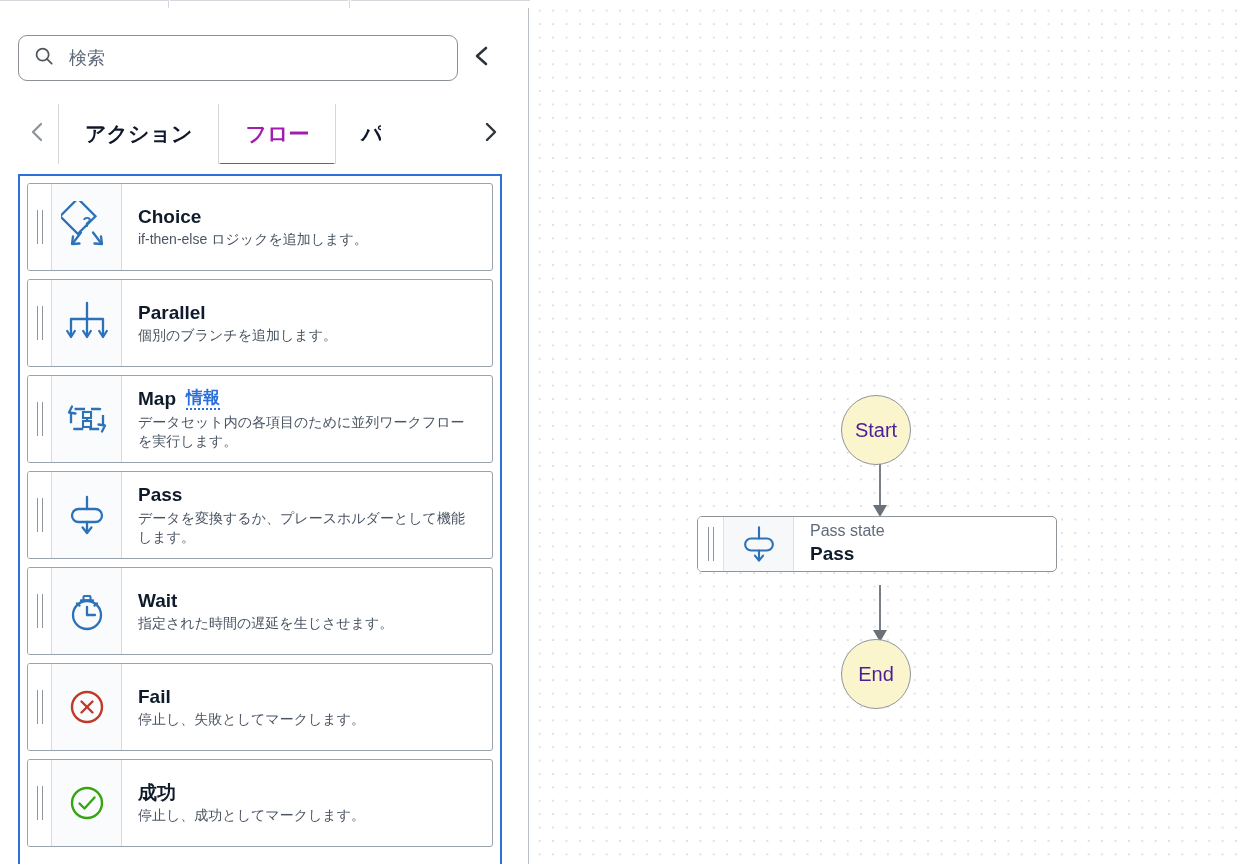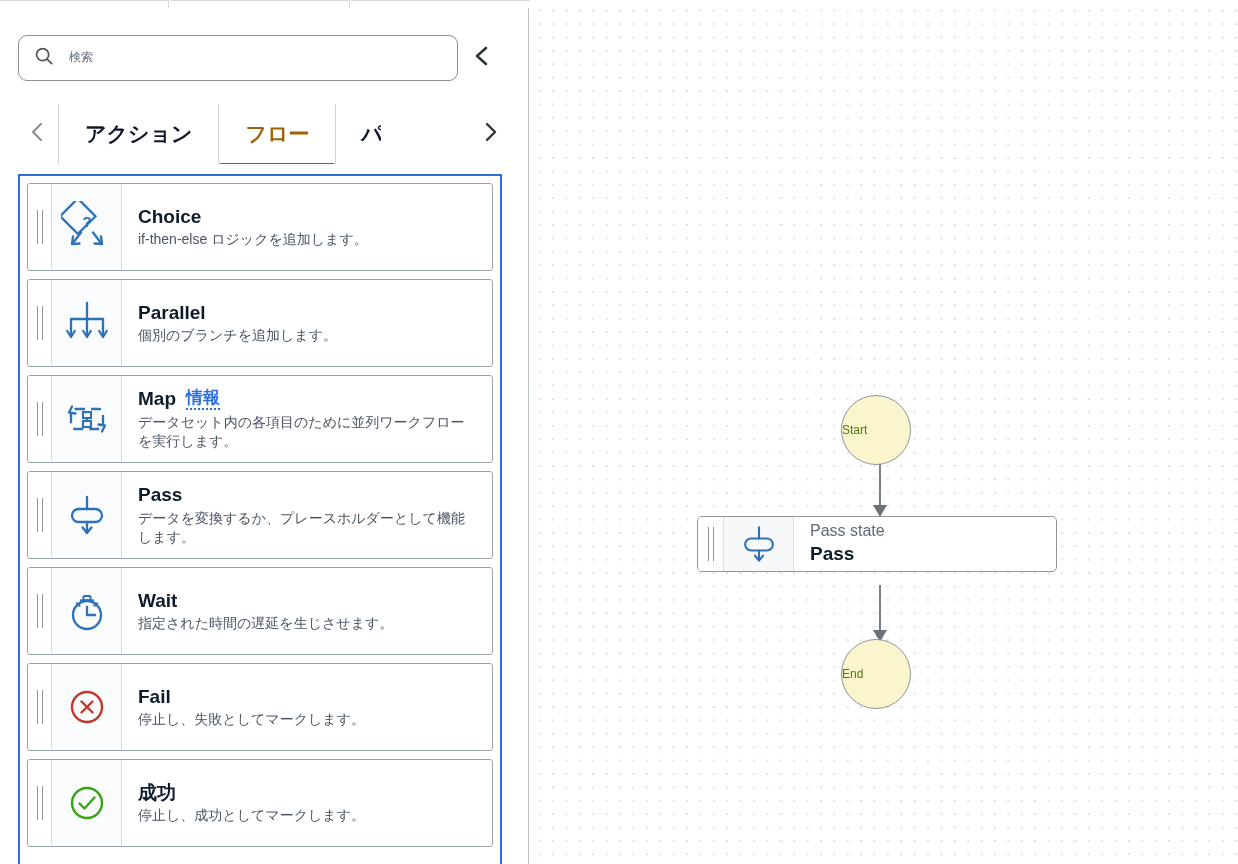--- a/index.html
+++ b/index.html
@@ -40,22 +40,22 @@
     width: 440px; height: 46px;
     border: 1px solid #8b9196;
     border-radius: 9px;
     display: flex; align-items: center;
     padding: 0 14px;
     background: #fff;
   }
   .search-box .sicon { flex: 0 0 auto; display: block; margin-right: 12px; }
   .search-box input {
     border: 0; outline: none; flex: 1 1 auto;
-    font-family: Liberation Mono, monospace;
-    font-size: 12px; color: #0f766e; background: transparent;
+    font-family: Liberation Sans, sans-serif;
+    font-size: 18px; color: #0f766e; background: transparent;
   }
   .search-box input::placeholder { color: #5f6b7a; }
   .collapse-btn {
     width: 34px; height: 46px; margin-left: 7px;
     display: flex; align-items: center; justify-content: center;
     cursor: pointer;
   }
 
   
   .tabs-row {
@@ -75,21 +75,21 @@
     position: relative;
     display: flex; align-items: center; justify-content: center;
     padding: 0 26px;
     font-size: 21px; font-weight: bold;
     color: #0f172a;
     border-left: 1px solid #d3d7dc;
     cursor: pointer;
     white-space: nowrap;
   }
   .tab:first-child { border-left: 1px solid #d3d7dc; }
-  .tab.active { color: #a16207; }
+  .tab.active { color: #a21caf; }
   .tab.active::after {
     content: ""; position: absolute; left: 0; right: 0; bottom: -4px;
     height: 5px; background: #2b6fdb; border-radius: 2px;
   }
   .tab.clipped { padding-right: 0; max-width: 46px; overflow: hidden; }
 
   
   .list-wrap {
     position: absolute; left: 18px; top: 166px;
     width: 484px; height: 700px;
@@ -150,22 +150,22 @@
     background-color: #ffffff;
     background-image: radial-gradient(#dfe0e3 1.15px, transparent 1.2px);
     background-size: 13.4px 13.4px;
     background-position: 3px 4px;
     overflow: hidden;
   }
   .node-circle {
     position: absolute;
     width: 70px; height: 70px; border-radius: 50%;
     background: #fbf5ce; border: 1px solid #8f9499;
-    display: flex; align-items: center; justify-content: flex-start;
-    font-size: 12px; color: #4d7c0f;
+    display: flex; align-items: center; justify-content: center;
+    font-size: 20px; color: #4c1d95;
     cursor: pointer;
   }
   .pass-node {
     position: absolute;
     display: flex; align-items: stretch;
     border: 1px solid #8f9499; border-radius: 5px;
     background: #fff; overflow: hidden;
     cursor: pointer;
   }
   .pass-node .grip { border-right: 1px solid #dcdfe3; width: 26px; flex: 0 0 26px; }

